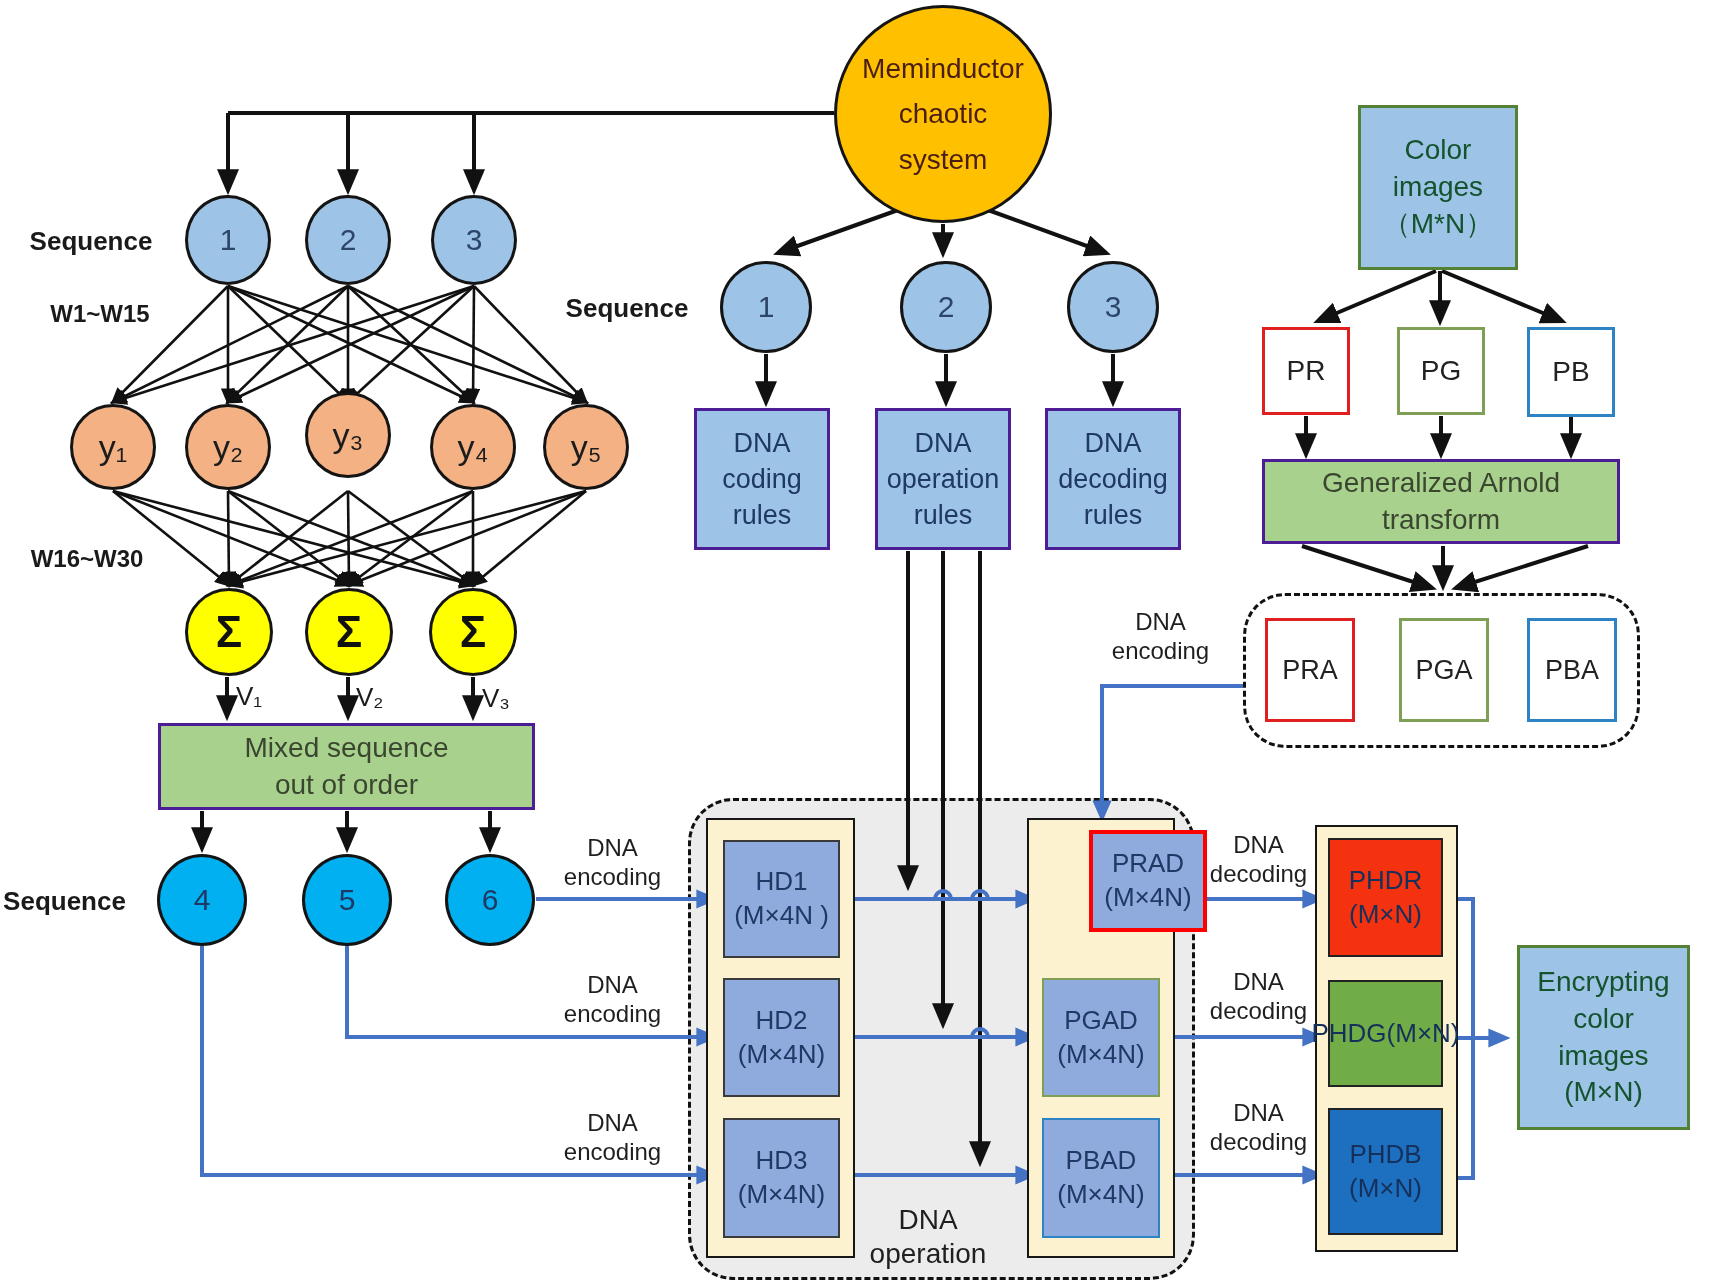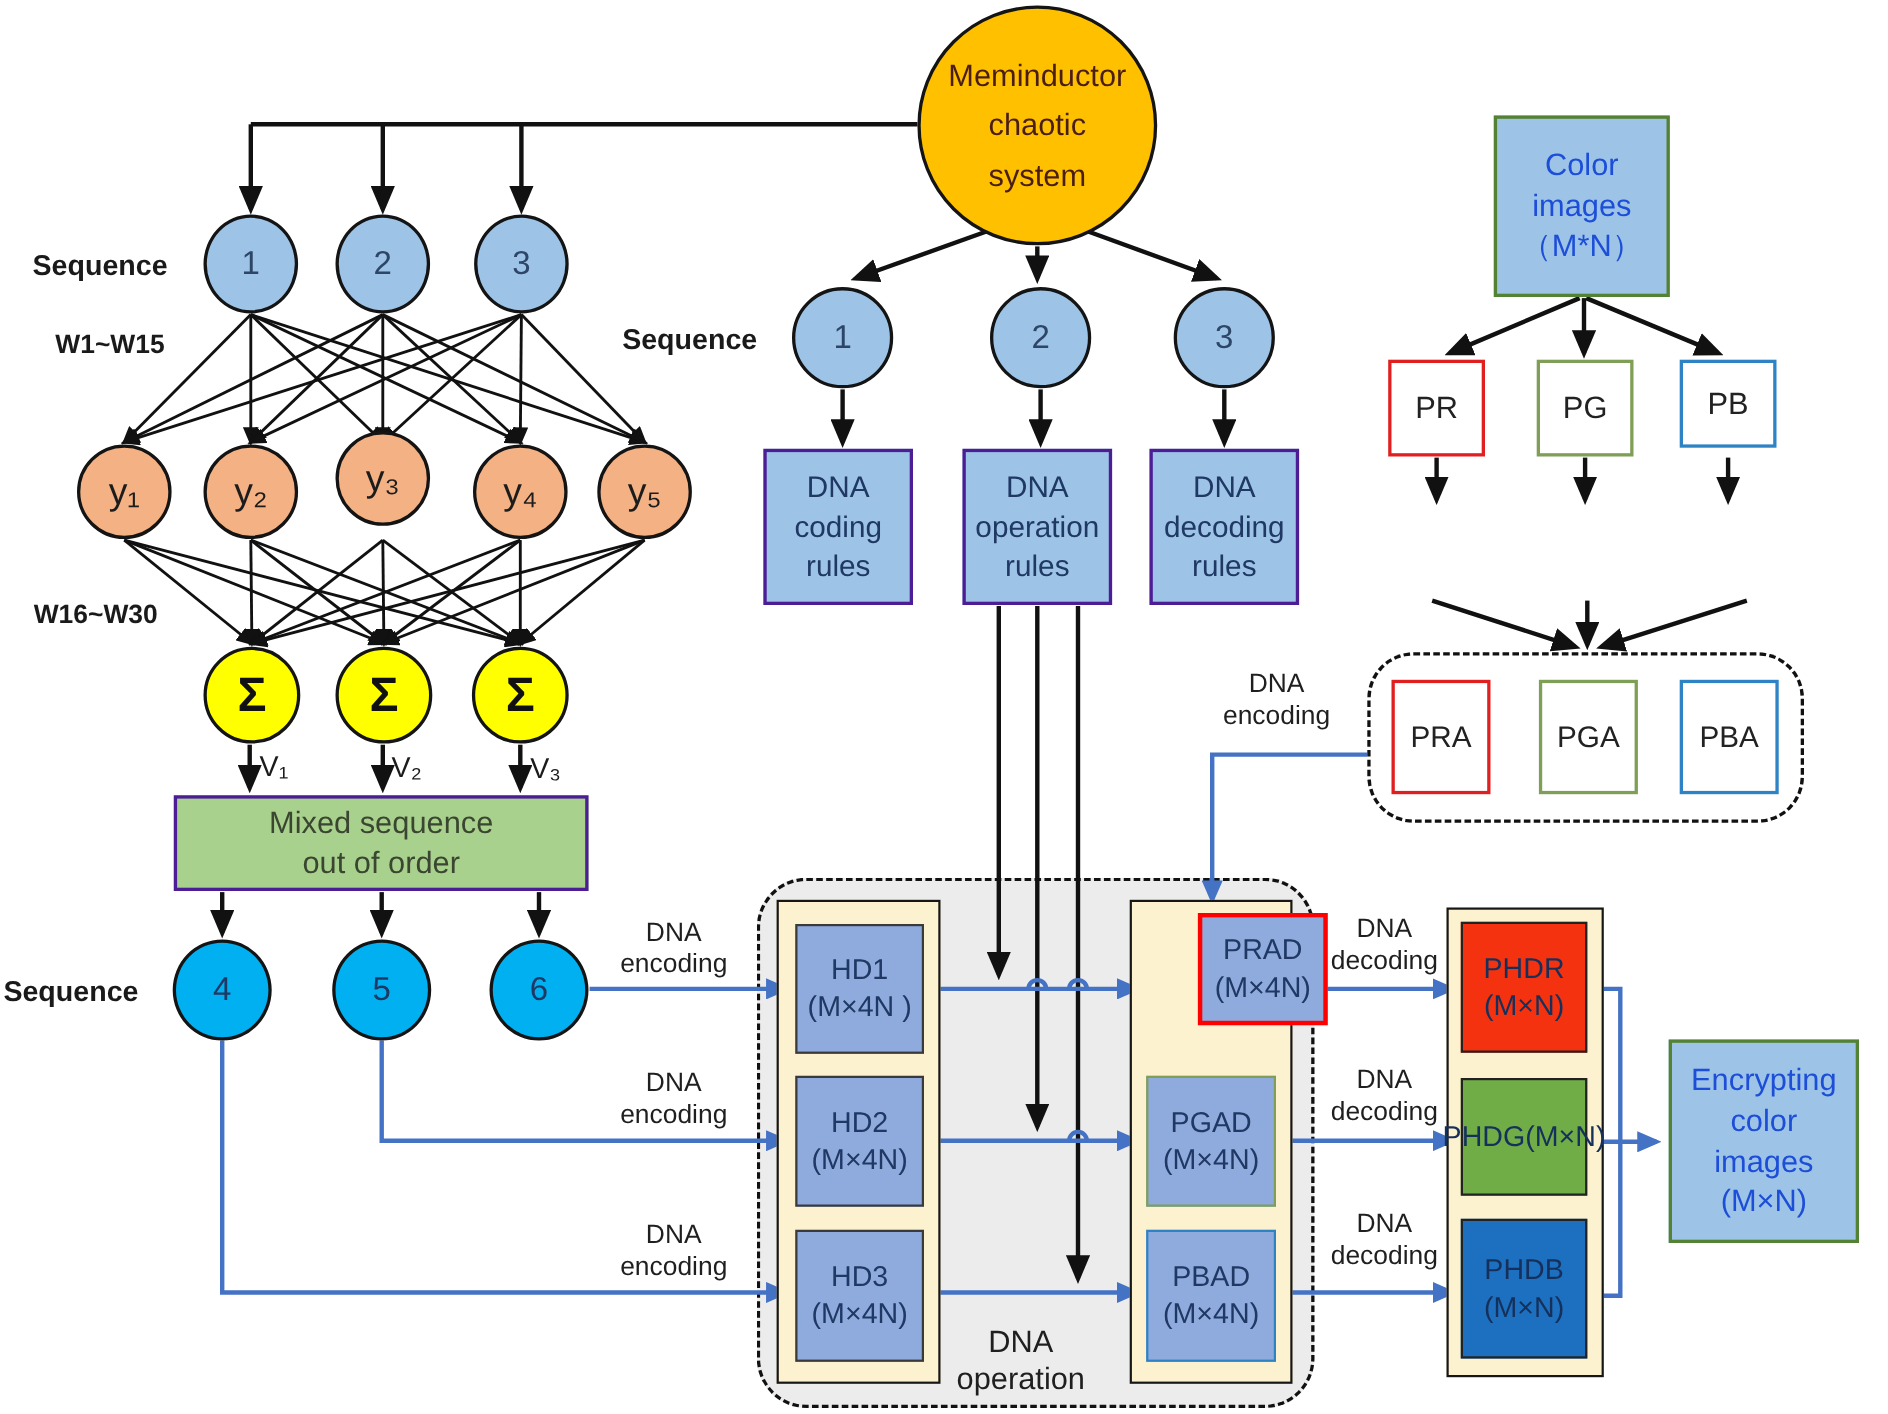--- a/index.html
+++ b/index.html
@@ -11,21 +11,21 @@
   .el{position:absolute;z-index:2;box-sizing:border-box;display:flex;align-items:center;justify-content:center;text-align:center;}
   .circle{border:3px solid #141414;border-radius:50%;}
   .c-blue{background:#9dc3e6;color:#2d4668;font-size:30px;}
   .c-orange{background:#f4b183;color:#1c1c1c;font-size:34px;}
   .c-yellow{background:#ffff00;color:#111;font-size:44px;font-weight:bold;}
   .c-cyan{background:#00b0f0;color:#1f3864;font-size:30px;}
   .c-mem{background:#ffc000;color:#4b1e14;font-size:28px;line-height:1.2;gap:12px;}
   .box{border:3px solid #4c1d95;}
   .b-rule{background:#9dc3e6;color:#1f3864;font-size:27px;line-height:1.34;}
   .b-green{background:#a9d18e;color:#3a462f;font-size:28px;line-height:1.32;}
-  .b-colorimg{background:#9dc3e6;border:3px solid #548235;color:#1d4ed8;font-size:28px;line-height:1.32;}
+  .b-colorimg{background:#9dc3e6;border:3px solid #548235;color:#14532d;font-size:28px;line-height:1.32;}
   .b-white{background:#ffffff;color:#222;font-size:28px;}
   .dashedbox{border:3.5px dashed #111;border-radius:42px;background:#ffffff;z-index:1;}
   .opdash{border:3.5px dashed #111;border-radius:45px;background:#ececec;z-index:0;}
   .cream{background:#fdf2cf;border:2.5px solid #161616;z-index:2;}
   .b-hd{background:#8faadc;border:2px solid #3a3a3a;color:#1f3864;font-size:26px;line-height:1.3;z-index:3;}
   .b-phd{color:#16305c;font-size:26px;line-height:1.3;z-index:3;border:2px solid #222;}
   .lab{color:#1a1a1a;font-weight:bold;font-size:26px;}
   .small-lab{color:#1f1f1f;font-size:24px;line-height:1.22;font-weight:normal;}
   .vlab{color:#1b1b1b;font-size:26px;font-weight:normal;}
 </style>
@@ -221,21 +221,25 @@
     <span>(M×4N)</span>
   </div>
 
   <div class="el b-colorimg" style="left:1358px;top:105px;width:160px;height:165px;flex-direction:column;">
     <span>Color</span>
     <span>images</span>
     <span>（M*N）</span>
   </div>
   <div class="el box b-white" style="left:1262px;top:327px;width:88px;height:88px;border-color:#e02020;">PR</div>
   <div class="el box b-white" style="left:1397px;top:327px;width:88px;height:88px;border-color:#7f9e56;">PG</div>
-  <div class="el box b-white" style="left:1527px;top:327px;width:88px;height:80px;border-color:#2e83c5;">PB</div>
+  <div class="el box b-white" style="left:1527px;top:327px;width:88px;height:90px;border-color:#2e83c5;">PB</div>
+  <div class="el box b-green" style="left:1262px;top:459px;width:358px;height:85px;flex-direction:column;">
+    <span>Generalized Arnold</span>
+    <span>transform</span>
+  </div>
 
   <div class="el dashedbox" style="left:1243px;top:593px;width:397px;height:155px;"></div>
   <div class="el box b-white" style="left:1399px;top:618px;width:90px;height:104px;border-color:#7f9e56;font-size:27px;z-index:3;">PGA</div>
   <div class="el box b-white" style="left:1265px;top:618px;width:90px;height:104px;border-color:#e02020;font-size:27px;z-index:3;">PRA</div>
   <div class="el box b-white" style="left:1527px;top:618px;width:90px;height:104px;border-color:#2e83c5;font-size:27px;z-index:3;">PBA</div>
   <div class="el small-lab" style="left:1098px;top:607px;width:125px;flex-direction:column;">
     <span>DNA</span>
     <span>encoding</span>
   </div>
 

